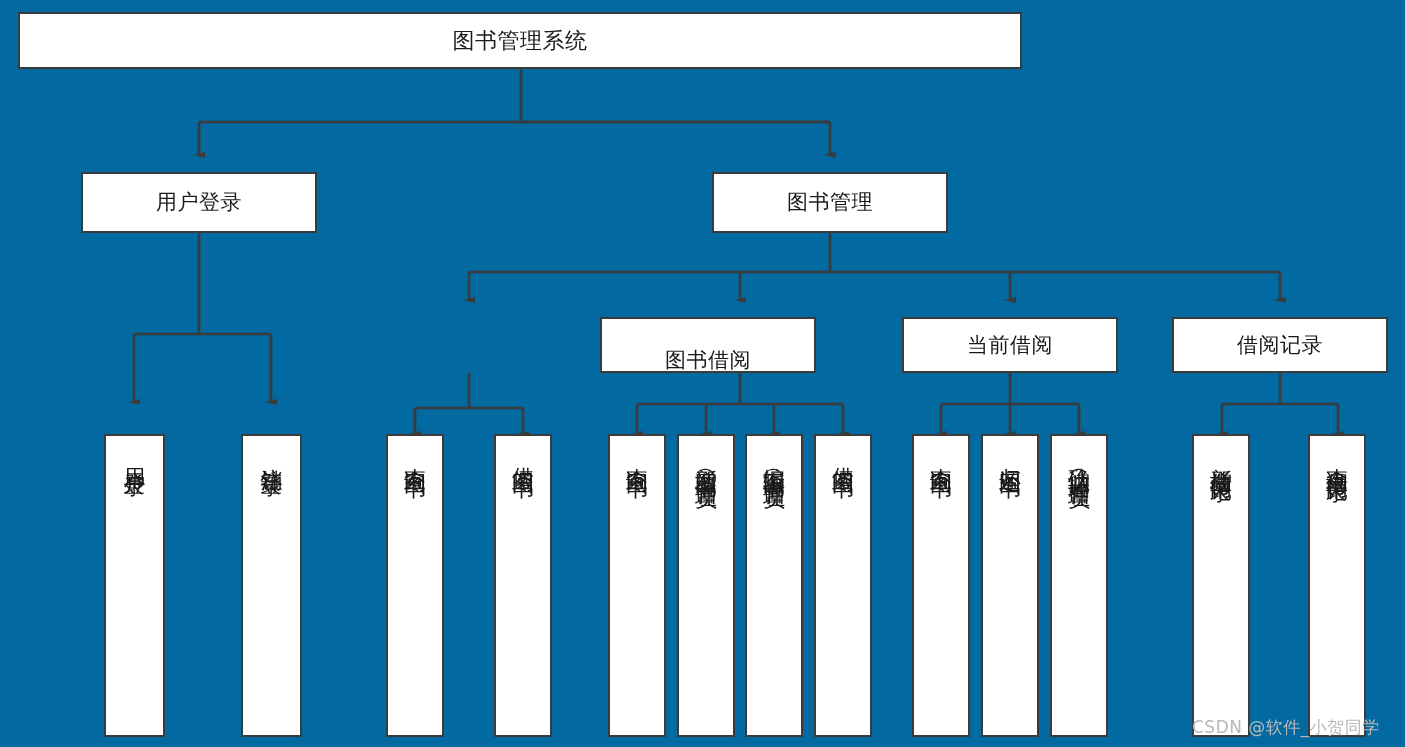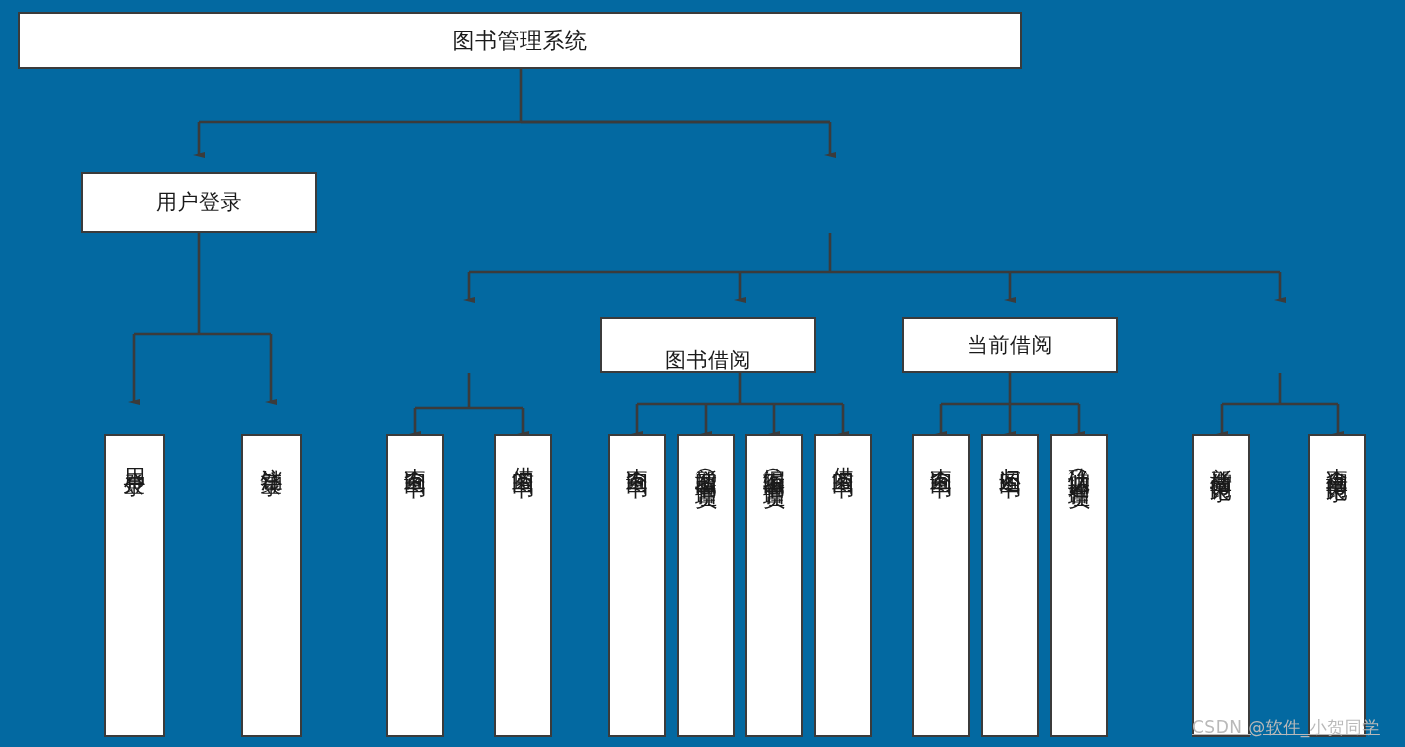--- a/index.html
+++ b/index.html
@@ -130,27 +130,33 @@
     </g>
   </svg>
 
   <div class="node horiz root" style="left:18px; top:12px; width:1004px; height:57px;">
     <span class="node-label">图书管理系统</span>
   </div>
 
   <div class="node horiz" style="left:81px; top:172px; width:236px; height:61px;">
     <span class="node-label">用户登录</span>
   </div>
+  <div class="node horiz" style="left:712px; top:172px; width:236px; height:61px;">
+    <span class="node-label">图书管理</span>
+  </div>
 
   <div class="node horiz" style="left:600px; top:317px; width:216px; height:56px;align-items:flex-end;">
     <span class="node-label">图书借阅</span>
   </div>
   <div class="node horiz" style="left:902px; top:317px; width:216px; height:56px;justify-content:center;">
     <span class="node-label">当前借阅</span>
   </div>
+  <div class="node horiz" style="left:1172px; top:317px; width:216px; height:56px;">
+    <span class="node-label">借阅记录</span>
+  </div>
 
   <div class="node vert" style="left:104px; top:434px; width:61px; height:303px;">
     <span class="node-label">用户登录</span>
   </div>
   <div class="node vert" style="left:241px; top:434px; width:61px; height:303px;">
     <span class="node-label">注销登录</span>
   </div>
 
   <div class="node vert" style="left:386px; top:434px; width:58px; height:303px;">
     <span class="node-label">查询图书</span>
@@ -182,15 +188,15 @@
     <span class="node-label">确认归还（管理员）</span>
   </div>
 
   <div class="node vert" style="left:1192px; top:434px; width:58px; height:303px;">
     <span class="node-label">新增借阅记录</span>
   </div>
   <div class="node vert" style="left:1308px; top:434px; width:58px; height:303px;">
     <span class="node-label">查询借阅记录</span>
   </div>
 
-  <div class="watermark" style="left:1192px; top:716px;text-decoration:underline;">CSDN @软件_小贺同学</div>
+  <div class="watermark" style="left:1192px; top:716px;">CSDN @软件_小贺同学</div>
 
 </div>
 
 </body></html>

